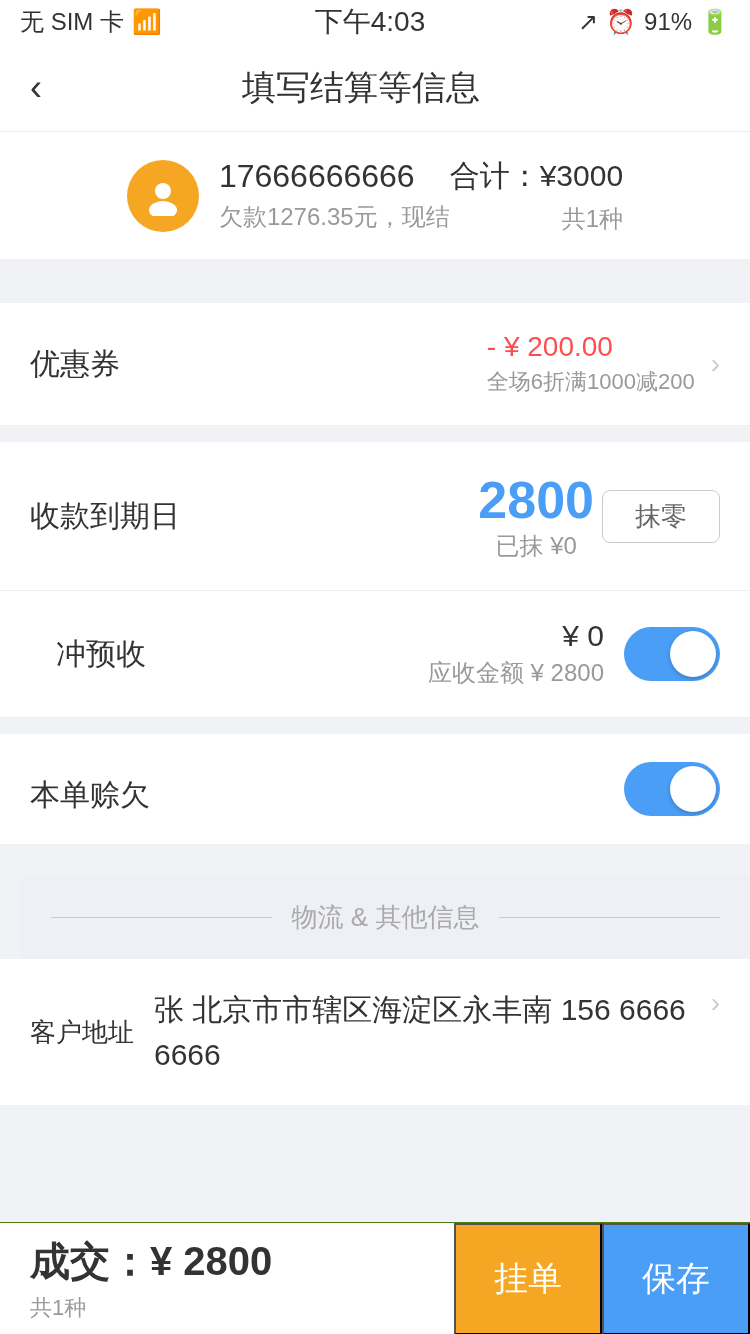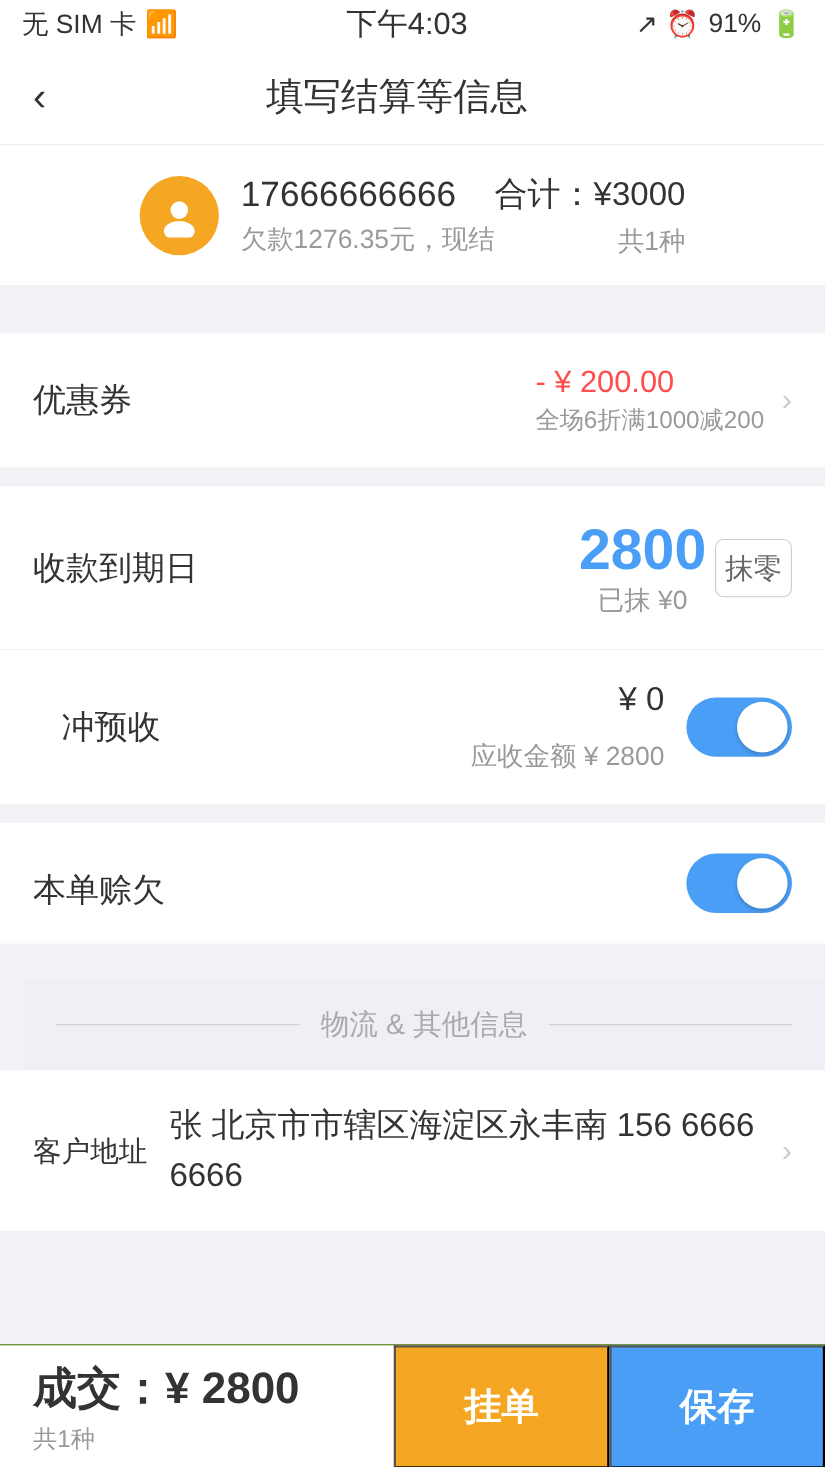--- a/index.html
+++ b/index.html
@@ -114,42 +114,42 @@
       align-items: center;
       justify-content: space-between;
       border-bottom: 1px solid #f0f0f0;
     }
     .deal-label { font-size: 30px; color: #333; }
     .deal-right { display: flex; align-items: center; gap: 8px; }
     .deal-amount { font-size: 52px; color: #4a9ef5; font-weight: 600; }
     .round-zero-btn {
       border: 1px solid #ccc;
       border-radius: 8px;
-      padding: 8px 8px;
+      padding: 8px 32px;
       font-size: 26px;
       color: #666;
       background: #fff;
       cursor: pointer;
     }
     .deal-sub { font-size: 24px; color: #999; text-align: center; }
 
     
     .prepay-row {
       background: #fff;
       padding: 28px 30px;
       display: flex;
       align-items: center;
       justify-content: space-between;
       border-bottom: 1px solid #f0f0f0;
     }
     .prepay-label { font-size: 30px; color: #333; margin-left: 26px; }
     .prepay-right { display: flex; align-items: center; gap: 20px; }
     .prepay-amount-area { text-align: right; }
     .prepay-amount { font-size: 30px; color: #333; }
-    .prepay-sub { font-size: 24px; color: #999; margin-top: 18px; }
+    .prepay-sub { font-size: 24px; color: #999; margin-top: 4px; }
 
     
     .toggle {
       width: 96px;
       height: 54px;
       border-radius: 27px;
       background: #4a9ef5;
       position: relative;
       cursor: pointer;
       flex-shrink: 0;
@@ -210,21 +210,21 @@
     
     .address-row {
       background: #fff;
       padding: 28px 30px;
       display: flex;
       align-items: center;
       justify-content: space-between;
     }
     .address-label { font-size: 26px; color: #333; flex-shrink: 0; margin-right: 20px; }
     .address-value { font-size: 30px; color: #333; flex: 1; line-height: 1.5; }
-    .address-right { display: flex; align-items: center; gap: 8px; }
+    .address-right { display: flex; align-items: flex-start; gap: 8px; }
 
     
     .footer {
       position: fixed;
       bottom: 0;
       left: 0;
       width: 750px;
       height: 112px;
       background: #fff;
       display: flex;
@@ -237,24 +237,24 @@
     }
     .footer-deal { font-size: 28px; color: #333; }
     .footer-deal span { font-size: 40px; font-weight: 600; }
     .footer-count { font-size: 22px; color: #999; margin-top: 4px; }
     .footer-btn {
       height: 112px;
       display: flex;
       align-items: center;
       justify-content: center;
       font-size: 34px;
-      font-weight: 700;
+      font-weight: 400;
       color: #fff;
       cursor: pointer;
-      width: 196px;
+      width: 148px;
     }
     .btn-pending { background: #f5a623; }
     .btn-save { background: #4a9ef5; }
 
     
     .gray-area {
       background: #f0f2f5;
       height: 120px;
     }
   </style>

